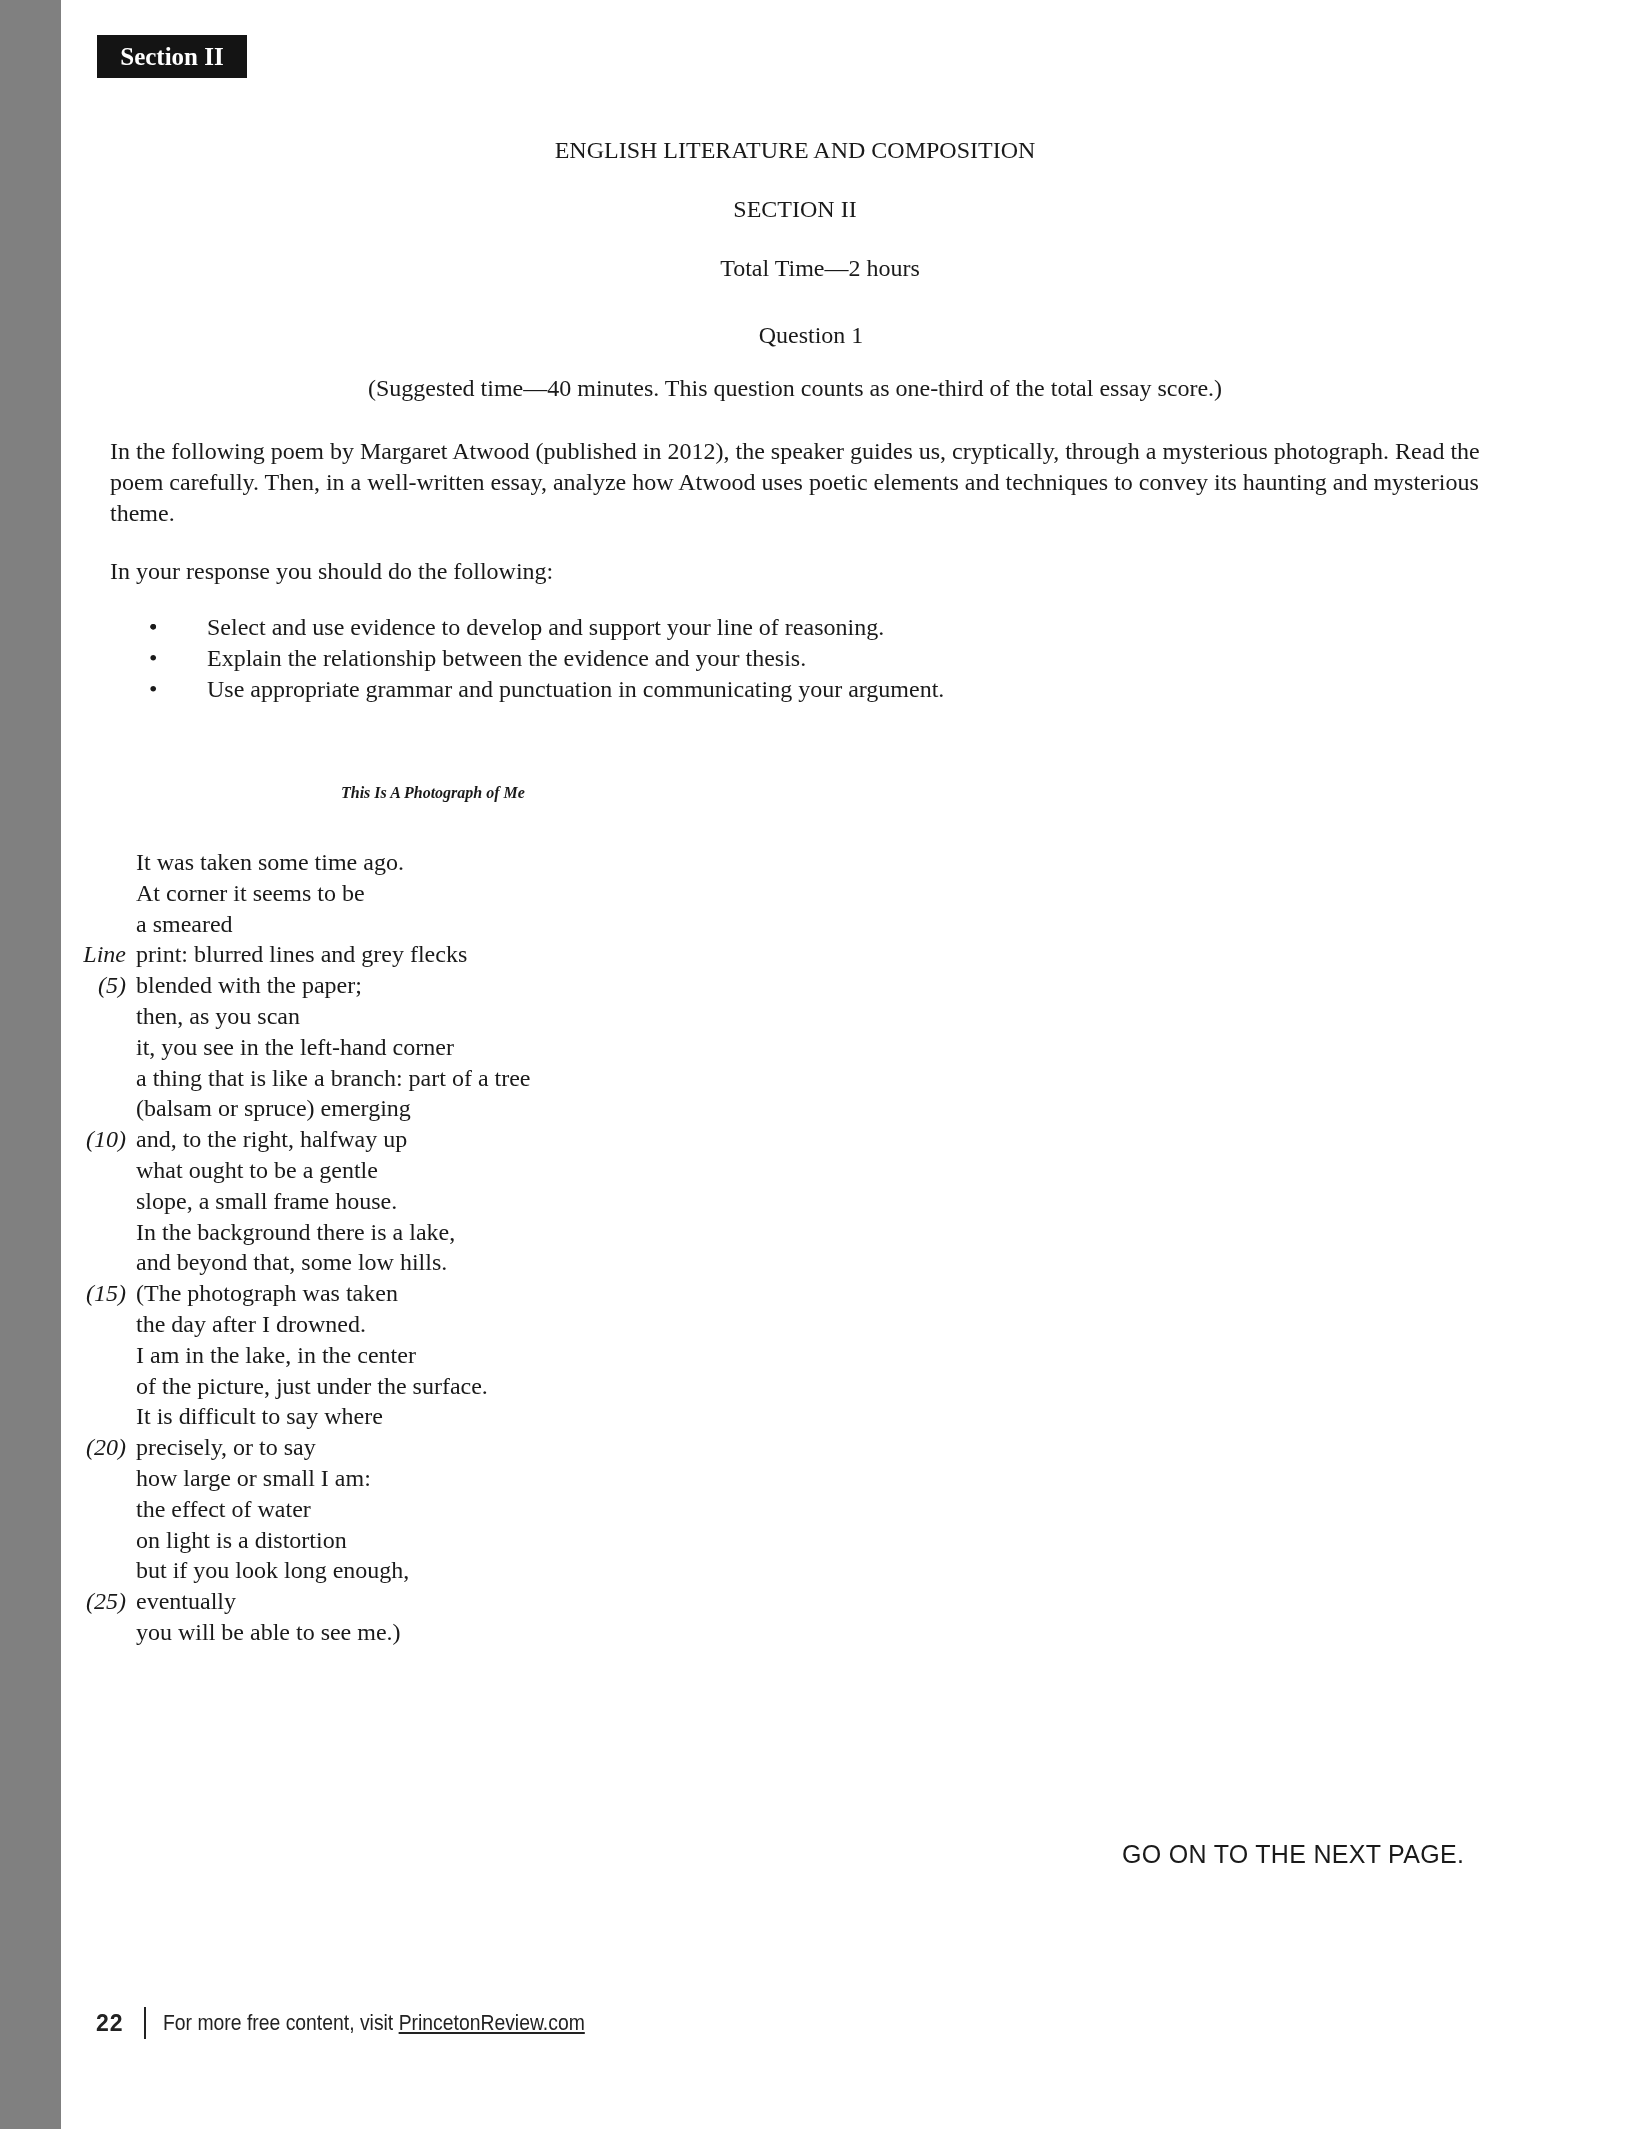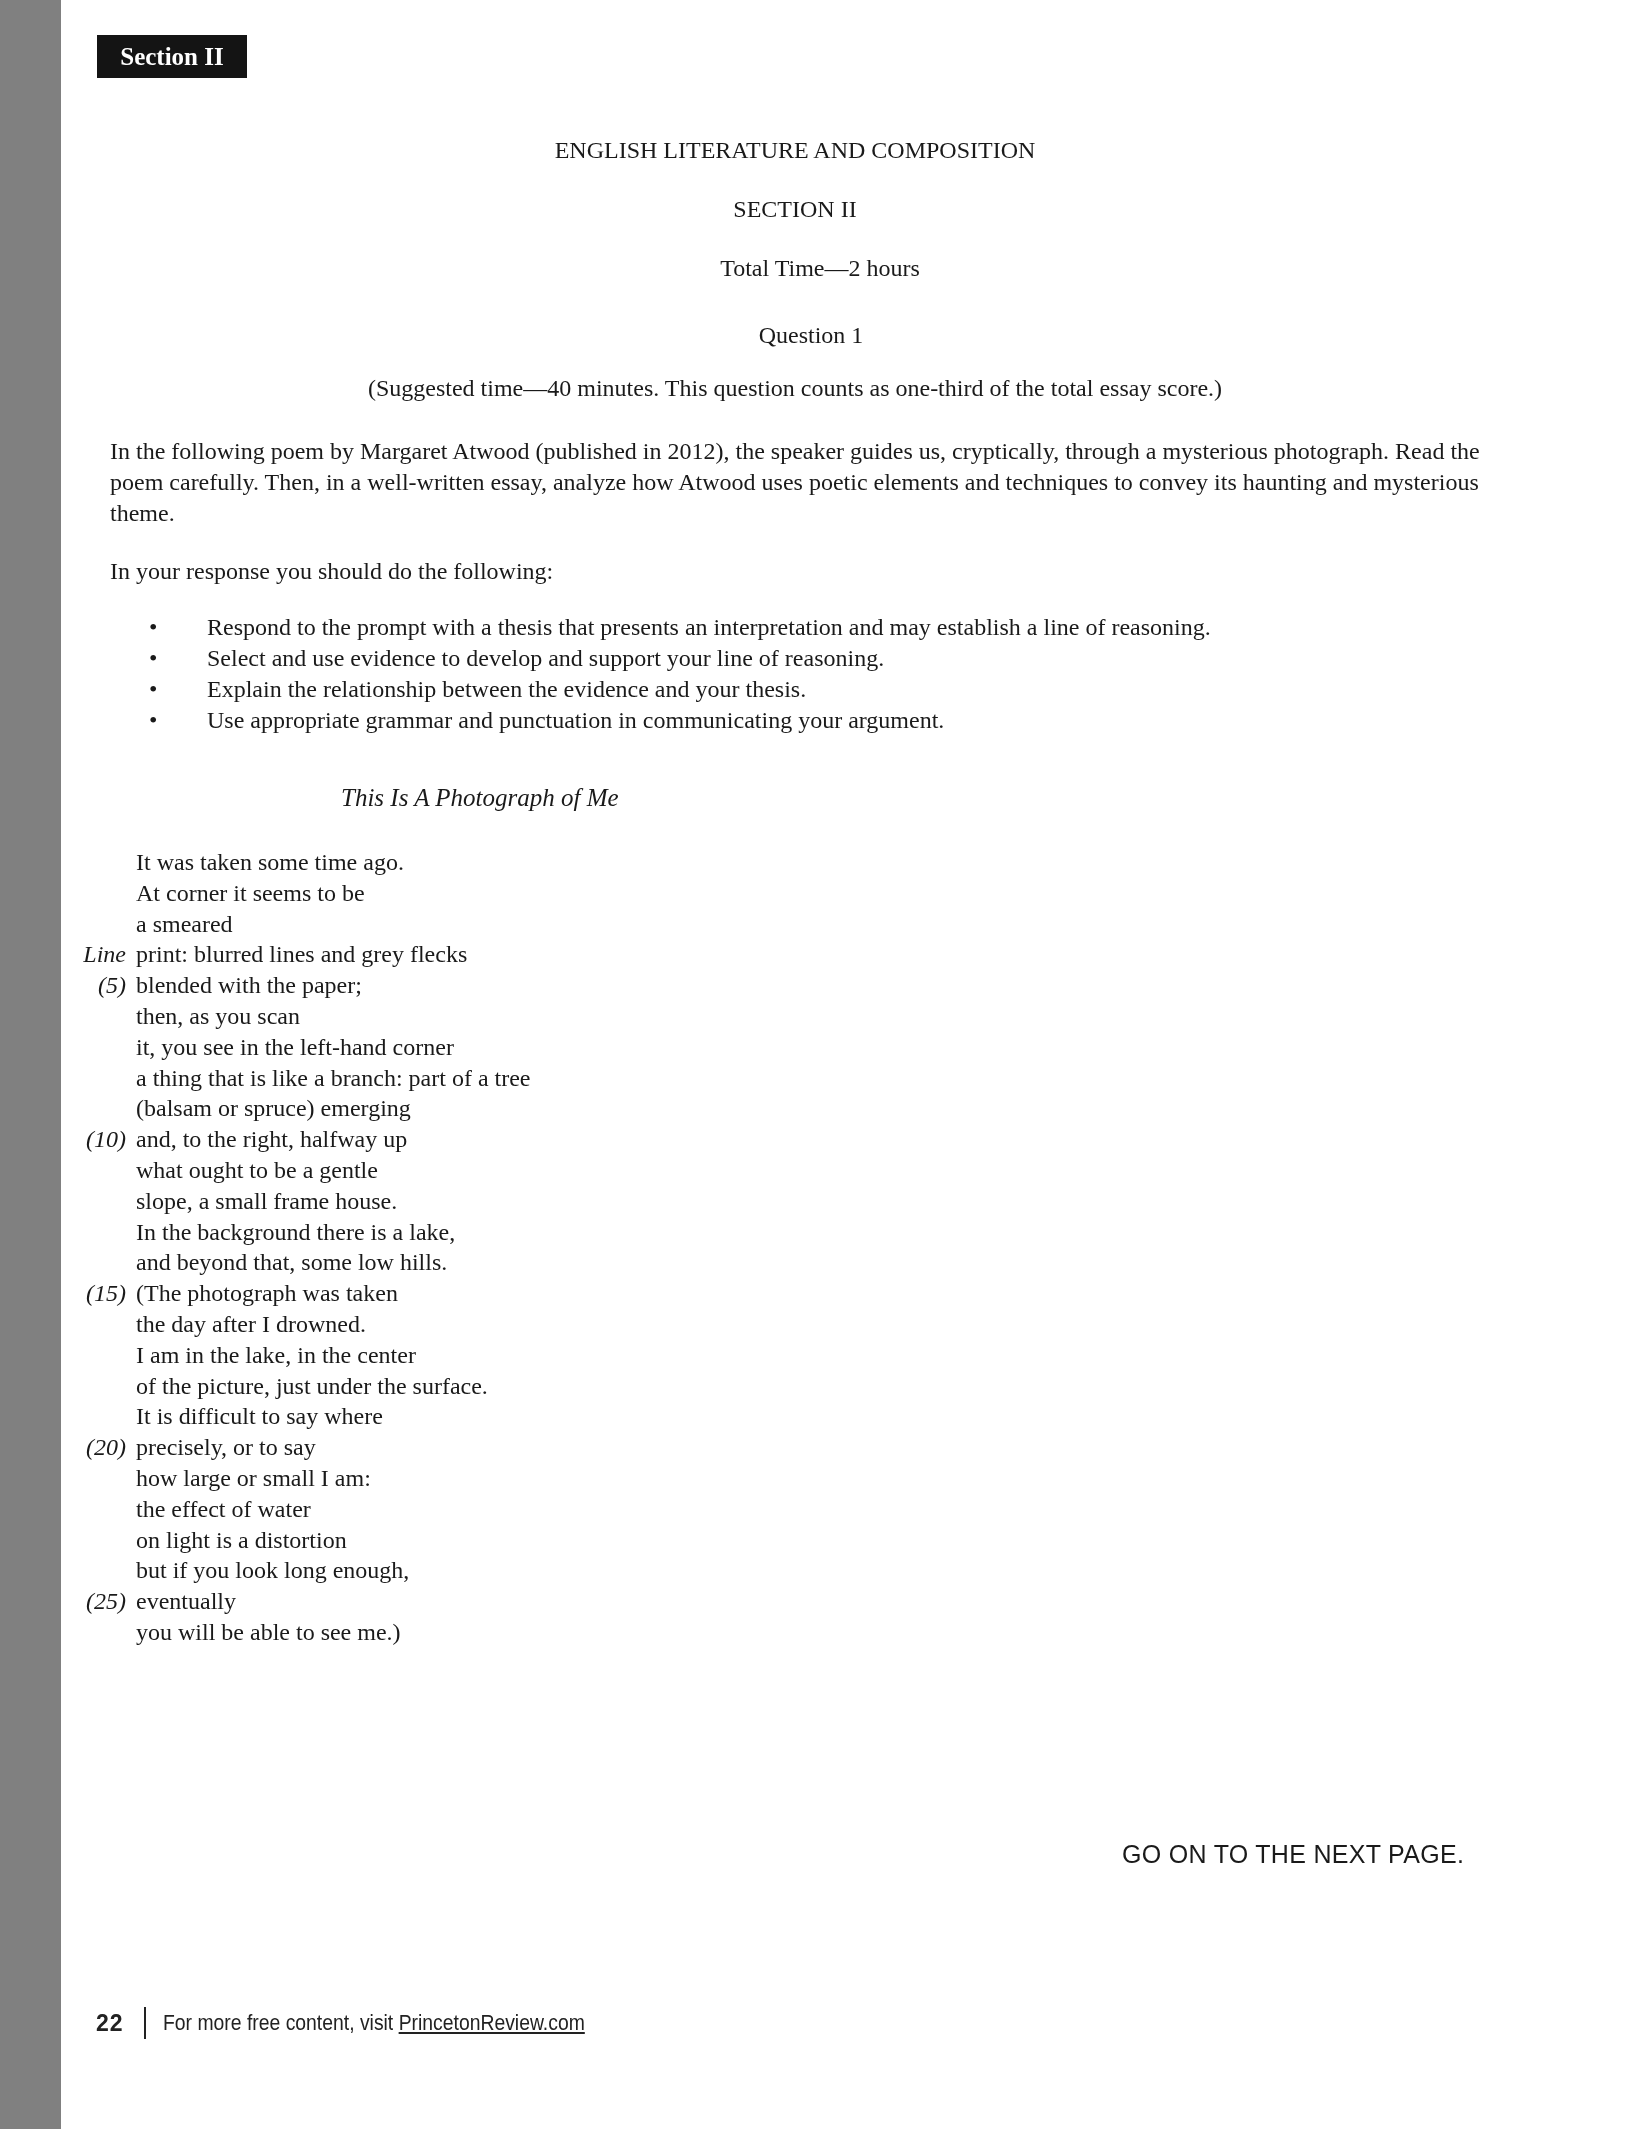--- a/index.html
+++ b/index.html
@@ -12,21 +12,21 @@
   .section-badge {
     position:absolute; left:97px; top:35px; width:150px; height:43px;
     background:#141414; color:#fff; font-weight:bold; font-size:25px;
     display:flex; align-items:center; justify-content:center;
   }
   .center-line { position:absolute; left:0; width:1590px; text-align:center; font-size:24px; }
   .para { position:absolute; left:110px; width:1380px; font-size:24px; line-height:31px; }
   .bullets { position:absolute; left:110px; top:612px; width:1380px; font-size:24px; line-height:31px; margin:0; padding:0; list-style:none; }
   .bullets li { position:relative; padding-left:97px; }
   .bullets li .dot { position:absolute; left:39px; top:0; }
-  .poem-title { position:absolute; left:341px; top:784px; font-size:25px; font-style:italic; }
+  .poem-title { position:absolute; left:341px; top:784px; font-size:16px; font-style:italic;font-weight:bold; }
   .poem { position:absolute; left:60px; top:847px; }
   .poem-line { position:relative; height:30.8px; font-size:24px; line-height:30.8px; white-space:nowrap; }
   .poem-line .num { position:absolute; right:calc(100% - 66px); width:70px; text-align:right; font-style:italic; }
   .poem-line .txt { position:absolute; left:76px; }
   .next-page {
     position:absolute; left:1122px; top:1840px; font-family:Liberation Sans, sans-serif;
     font-size:25px; color:#1a1a1a; letter-spacing:0.3px;
   }
   .footer { position:absolute; left:96px; top:2005px; height:36px; display:flex; align-items:center;
     font-family:"Liberation Sans", "DejaVu Sans", sans-serif; color:#222; }
@@ -45,21 +45,21 @@
 <div class="center-line" style="top:137px;">ENGLISH LITERATURE AND COMPOSITION</div>
 <div class="center-line" style="top:196px;">SECTION II</div>
 <div class="center-line" style="top:255px;padding-left:25px;">Total Time—2 hours</div>
 <div class="center-line" style="top:322px;margin-left:16px;">Question 1</div>
 <div class="center-line" style="top:375px;">(Suggested time—40 minutes. This question counts as one-third of the total essay score.)</div>
 
 <div class="para" style="top:436px;">In the following poem by Margaret Atwood (published in 2012), the speaker guides us, cryptically, through a mysterious photograph. Read the poem carefully. Then, in a well-written essay, analyze how Atwood uses poetic elements and techniques to convey its haunting and mysterious theme.</div>
 <div class="para" style="top:556px;">In your response you should do the following:</div>
 
 <ul class="bullets">
-  <li><span class="dot">•</span><span>Respond to the prompt with a thesis that presents an interpretation and may establish a line of reasoning.</span></li>
+  <li><span class="dot">•</span></li>
   <li><span class="dot">•</span><span>Select and use evidence to develop and support your line of reasoning.</span></li>
   <li><span class="dot">•</span><span>Explain the relationship between the evidence and your thesis.</span></li>
   <li><span class="dot">•</span><span>Use appropriate grammar and punctuation in communicating your argument.</span></li>
 </ul>
 
 <div class="poem-title">This Is A Photograph of Me</div>
 
 <div class="poem">
   <div class="poem-line">
       <span class="num"></span>

